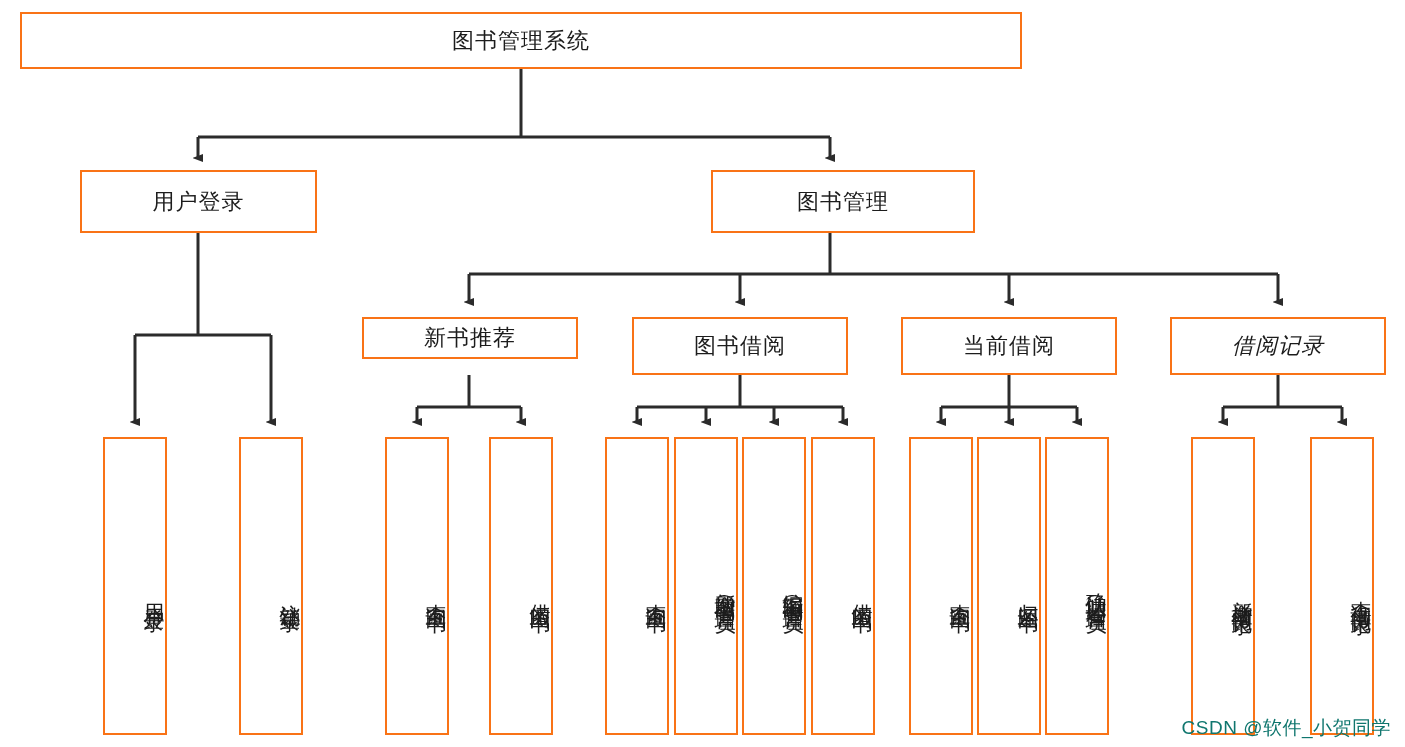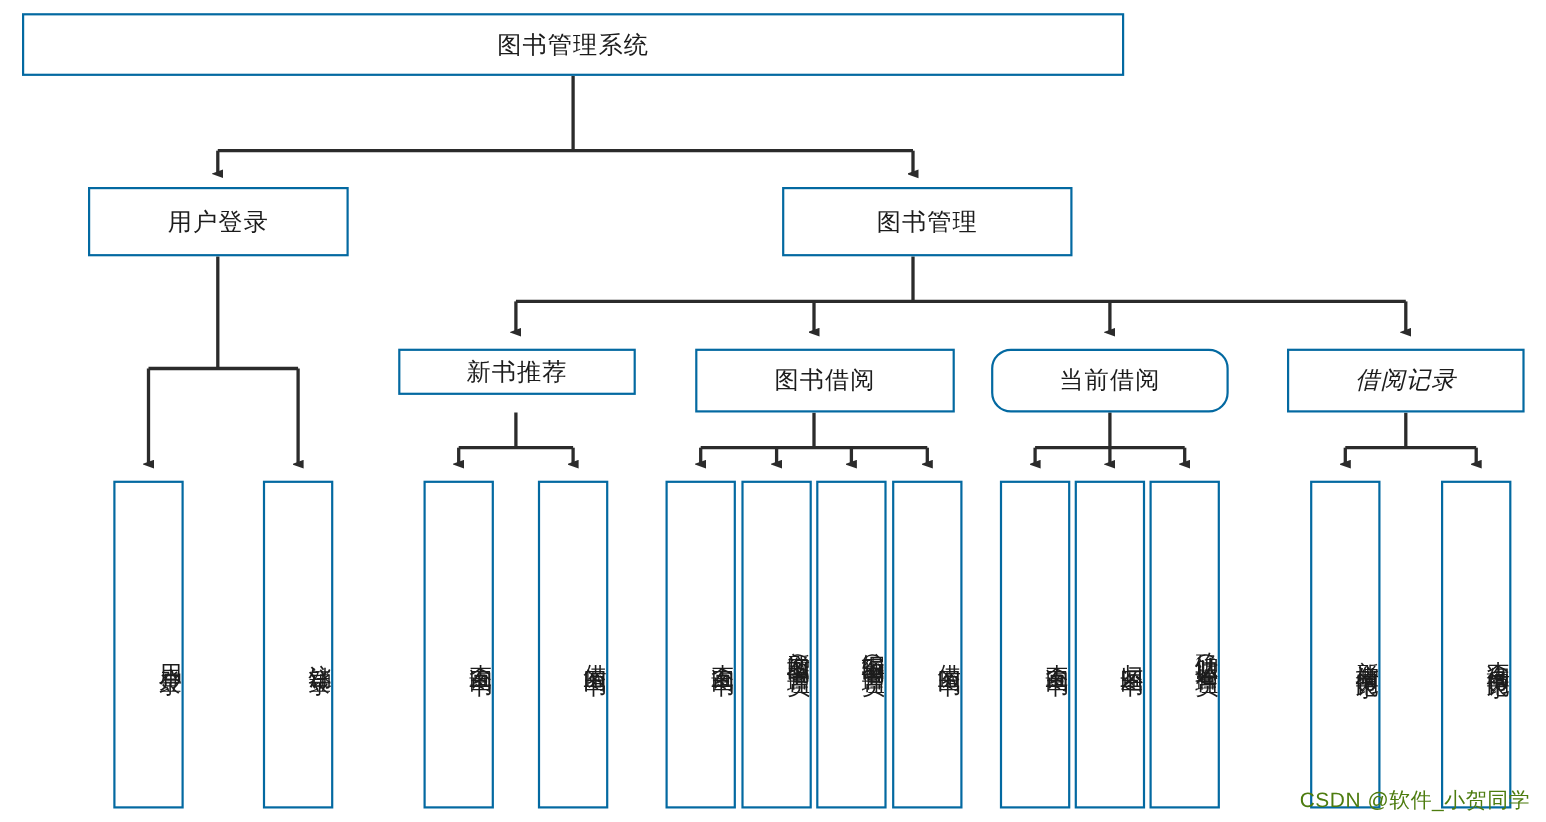--- a/index.html
+++ b/index.html
@@ -20,21 +20,21 @@
   #diagram-svg {
     position: absolute;
     left: 0;
     top: 0;
     width: 1405px;
     height: 747px;
   }
   .node {
     position: absolute;
     box-sizing: border-box;
-    border: 2px solid #0369a1;
+    border: 2px solid #f97316;
     background: #ffffff;
     display: flex;
     align-items: center;
     justify-content: center;
     color: #1c1c1c;
   }
   .node-h {
     font-size: 22px;
     letter-spacing: 1px;
     white-space: nowrap;
@@ -51,21 +51,21 @@
     white-space: nowrap;
   }
   .node-v.tall-pad {
     padding-top: 6px;
   }
   .watermark {
     position: absolute;
     right: 14px;
     bottom: 6px;
     font-size: 19px;
-    color: #4d7c0f;
+    color: #0f766e;
     white-space: nowrap;
     letter-spacing: 0.5px;
     pointer-events: none;
   }
 </style>
 </head>
 <body>
 
 <div id="diagram-root">
 
@@ -132,23 +132,23 @@
   </svg>
 
   <div class="node node-h" style="left:20px; top:12px; width:1002px; height:57px;">图书管理系统</div>
 
   <div class="node node-h" style="left:80px; top:170px; width:237px; height:63px;">用户登录</div>
 
   <div class="node node-h" style="left:711px; top:170px; width:264px; height:63px;">图书管理</div>
 
   <div class="node node-h" style="left:362px; top:317px; width:216px; height:42px;">新书推荐</div>
 
-  <div class="node node-h" style="left:632px; top:317px; width:236px; height:58px;">图书借阅</div>
+  <div class="node node-h" style="left:632px; top:317px; width:216px; height:58px;">图书借阅</div>
 
-  <div class="node node-h" style="left:901px; top:317px; width:216px; height:58px;border-radius:18px;">当前借阅</div>
+  <div class="node node-h" style="left:901px; top:317px; width:216px; height:58px;">当前借阅</div>
 
   <div class="node node-h" style="left:1170px; top:317px; width:216px; height:58px;font-style:italic;">借阅记录</div>
 
   <div class="node node-v" style="left:103px; top:437px; width:64px; height:298px;">用户登录</div>
 
   <div class="node node-v" style="left:239px; top:437px; width:64px; height:298px;">注销登录</div>
 
   <div class="node node-v" style="left:385px; top:437px; width:64px; height:298px;">查询图书</div>
 
   <div class="node node-v" style="left:489px; top:437px; width:64px; height:298px;">借阅图书</div>

